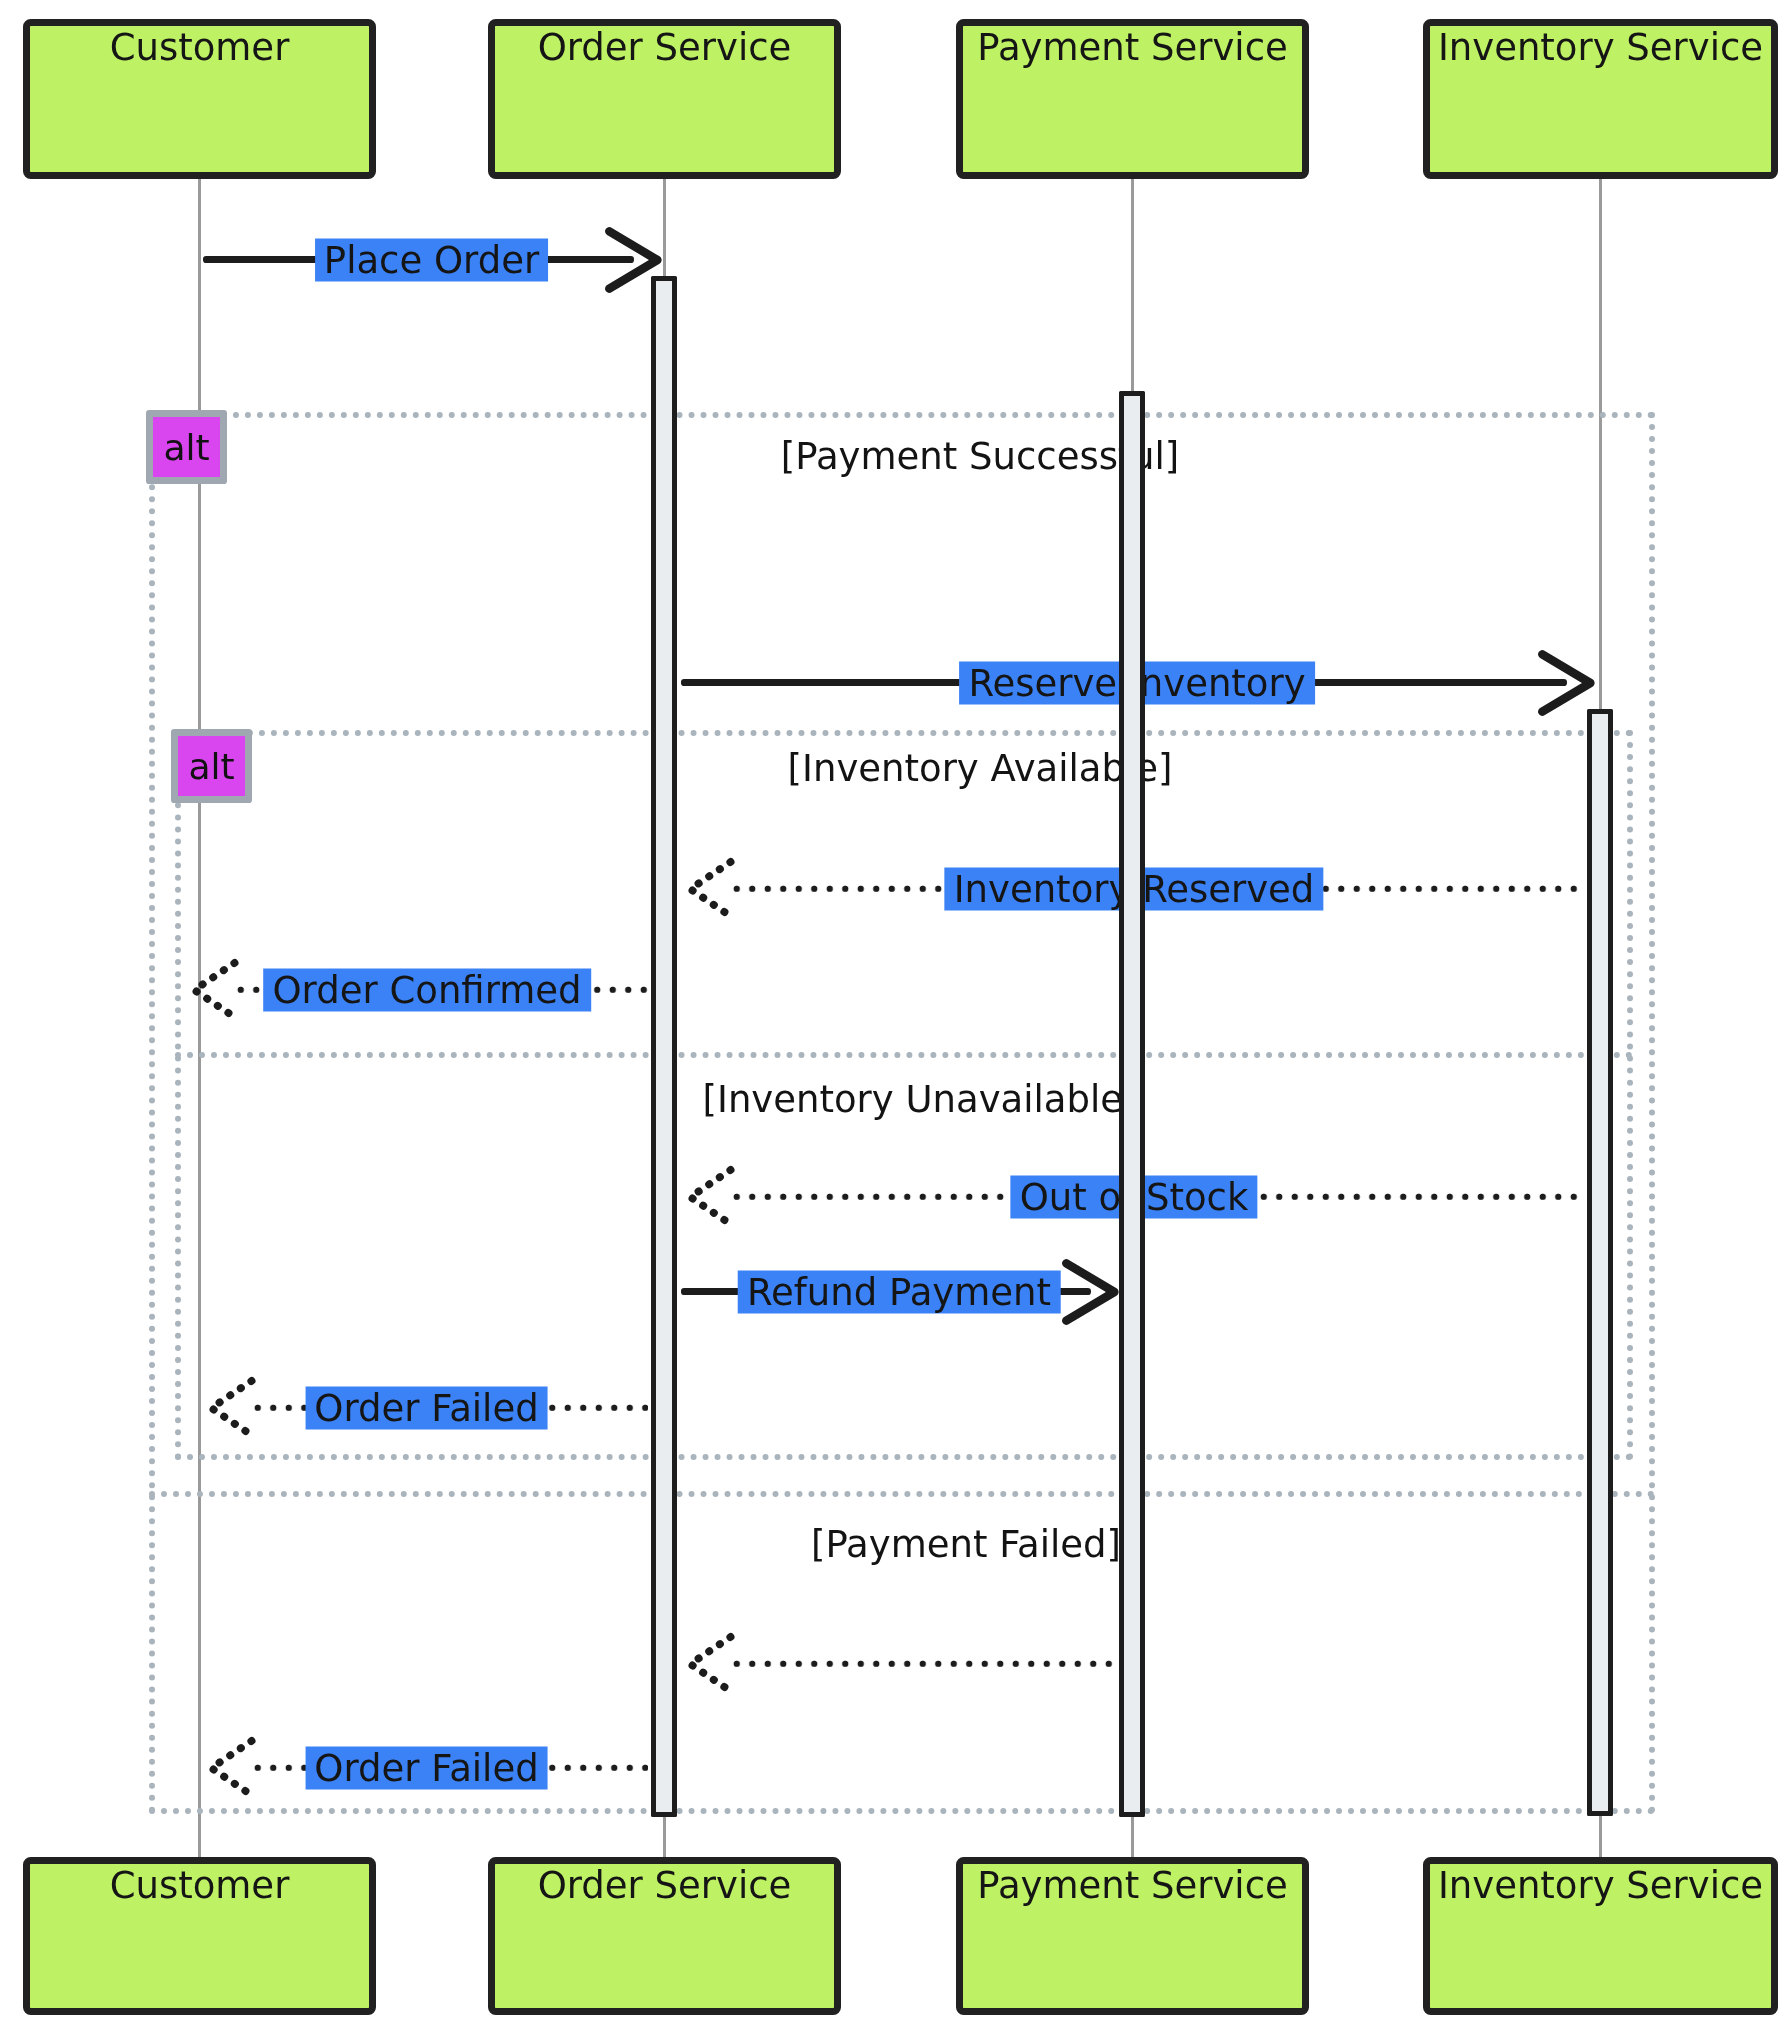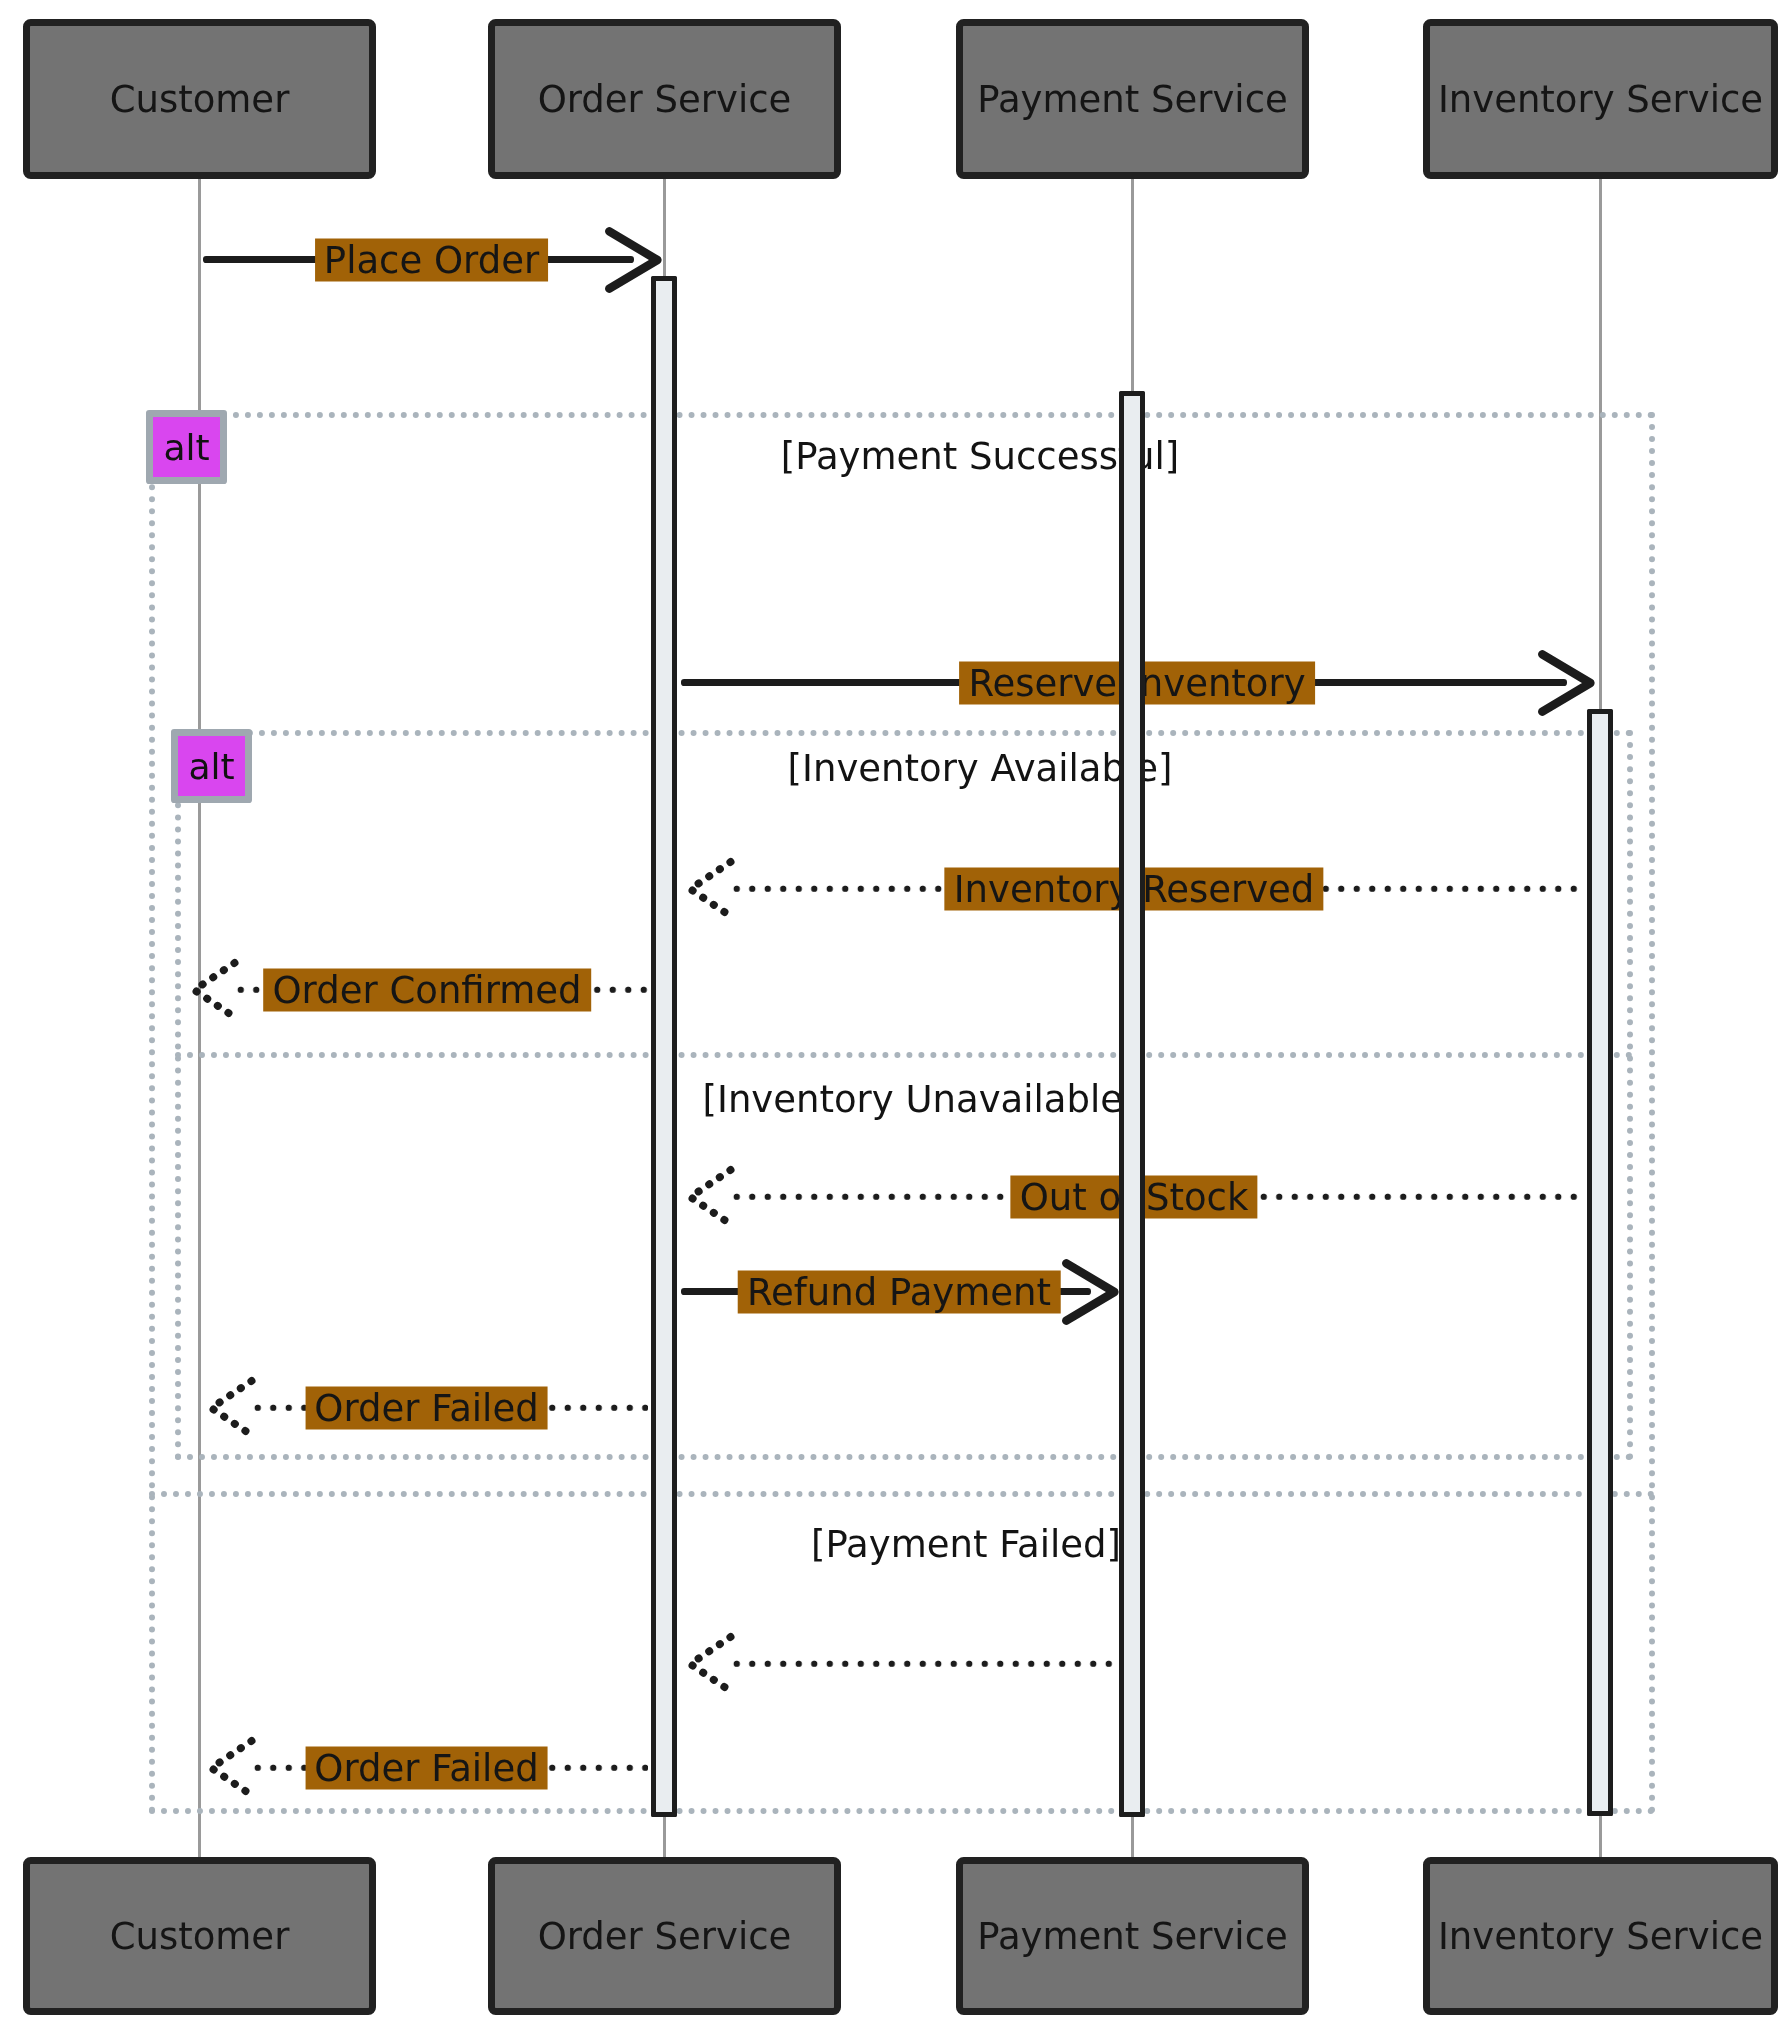--- a/index.html
+++ b/index.html
@@ -8,22 +8,22 @@
     font-family: "DejaVu Sans", "Liberation Sans", sans-serif; color: #151515;
   }
   .canvas { position: absolute; inset: 0; }
 
   
   .lifeline { position: absolute; width: 3.1px; top: 179px; height: 1681px; background: #9a9a9a; z-index: 1; }
 
   
   .pbox {
     position: absolute; width: 353px; height: 160px; box-sizing: border-box;
-    background: #737373; border: 7px solid #212121; border-radius: 7.7px;
-    display: flex; align-items: center; justify-content: center;
+    background: #bef264; border: 7px solid #212121; border-radius: 7.7px;
+    display: flex; align-items: flex-start; justify-content: center;
     font-size: 37px; z-index: 6; white-space: nowrap;
   }
 
   
   .activation {
     position: absolute; width: 26px; box-sizing: border-box;
     background: #e9edf0; border: 5.4px solid #1d1d1d; border-radius: 1.5px; z-index: 4;
   }
 
   
@@ -49,21 +49,21 @@
   .msg .line-dotted {
     position: absolute; top: 50%; margin-top: -3.9px; height: 7.7px; left: 48px; right: 3.1px;
     background-image: radial-gradient(circle, #1c1c1c 3.1px, rgba(0,0,0,0) 3.5px);
     background-size: 15.5px 7.7px; background-repeat: repeat-x; background-position: 0 50%;
   }
   .msg svg.head { position: absolute; top: 50%; transform: translateY(-50%); width: 62px; height: 70px; }
   .msg svg.head-right { right: 0; }
   .msg svg.head-left  { left: 0; }
   .msg-label {
     position: absolute; left: 50%; top: 50%; transform: translate(-50%,-50%);
-    background: #a16207; padding: 0 9.3px; font-size: 37px; white-space: nowrap; color: #151515;
+    background: #3b82f6; padding: 0 9.3px; font-size: 37px; white-space: nowrap; color: #151515;
   }
 </style>
 </head>
 <body>
 
 <div class="canvas">
 
   <div class="lifeline" style="left:198px"></div>
   <div class="lifeline" style="left:663px"></div>
   <div class="lifeline" style="left:1131px"></div>

